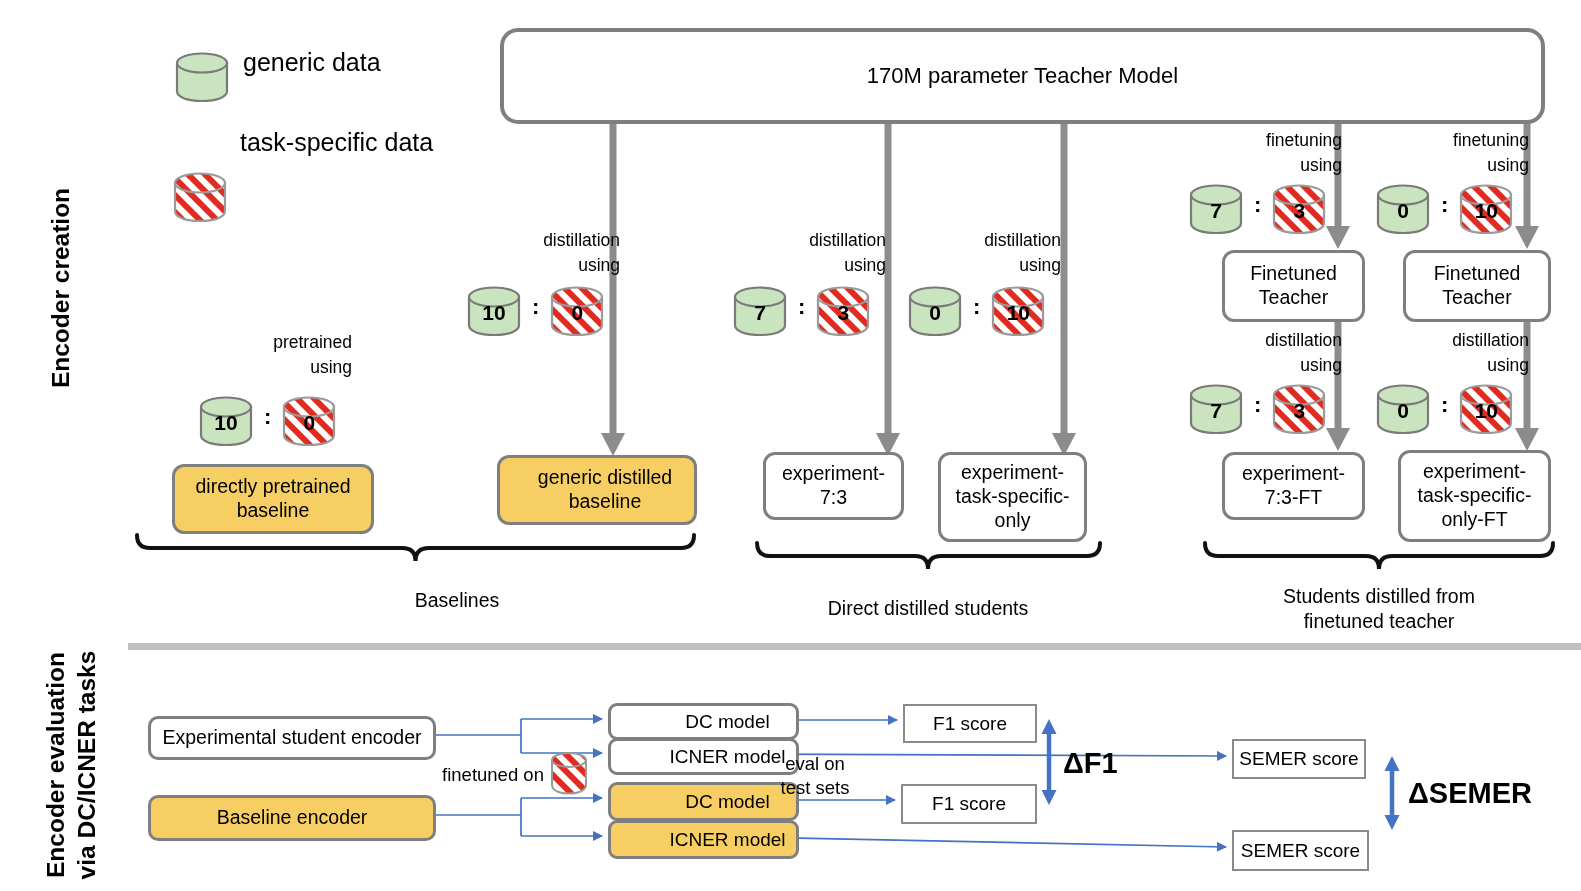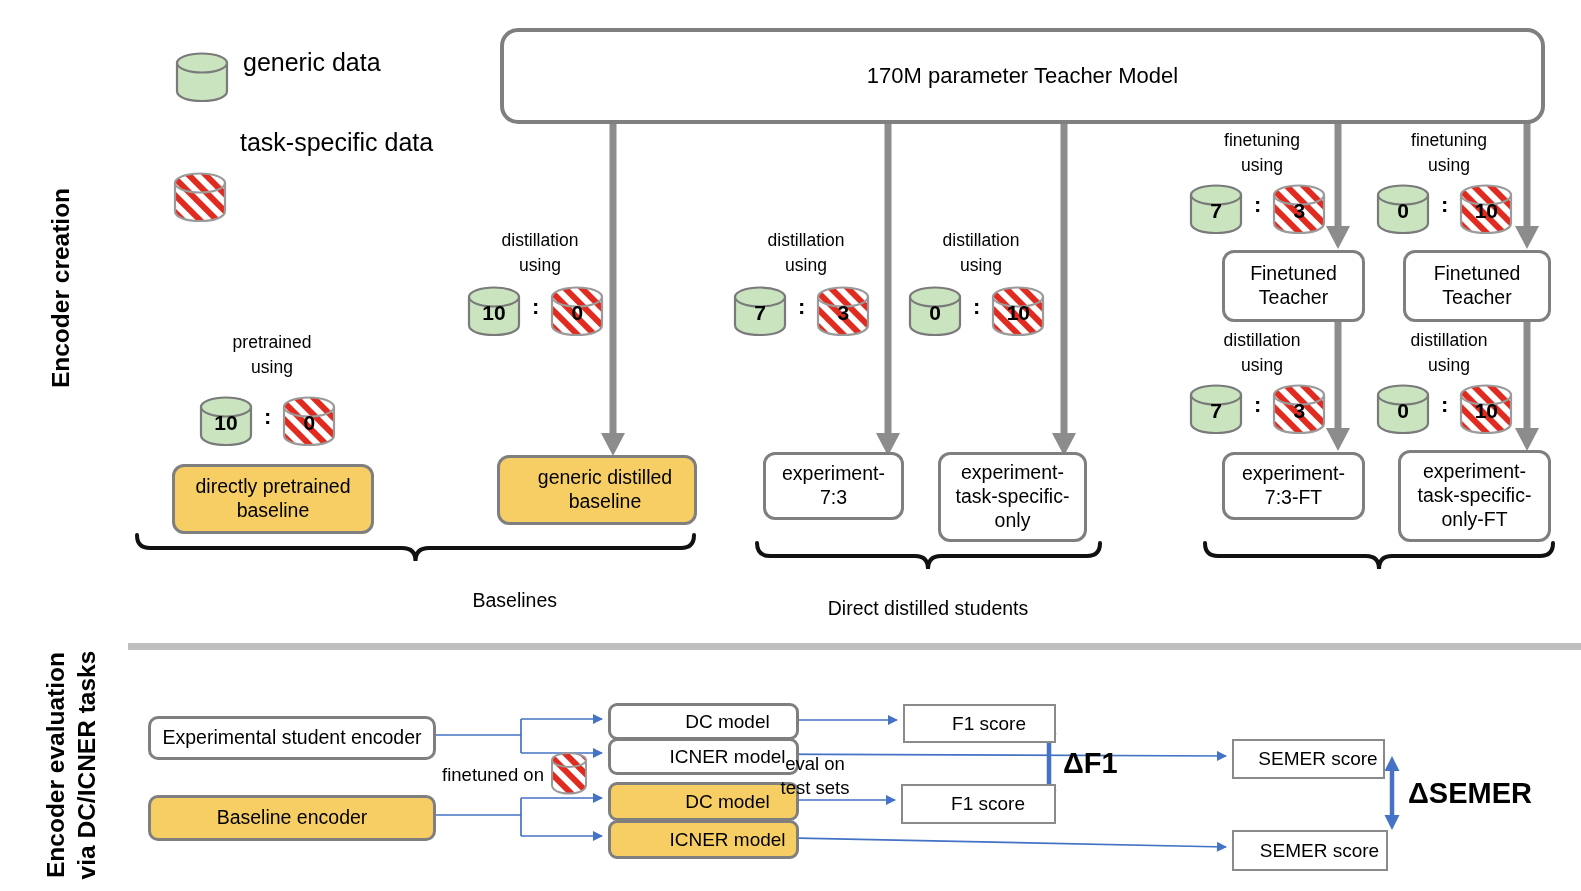--- a/index.html
+++ b/index.html
@@ -5,22 +5,22 @@
   html,body{margin:0;padding:0;background:#fff;}
   #stage{position:relative;width:1581px;height:891px;background:#ffffff;
          font-family:"Liberation Sans",sans-serif;color:#000;overflow:hidden;}
   .abs{position:absolute;}
   svg.layer{position:absolute;left:0;top:0;}
   .box{position:absolute;border:3.5px solid #7f7f7f;border-radius:12px;background:#fff;
        display:flex;flex-direction:column;align-items:center;justify-content:center;
        text-align:center;font-size:19.5px;line-height:1.22;}
   .yellow{background:#F6CE63;}
   .model{border-radius:9px;border-width:3px;font-size:19px;padding-left:48px;}
-  .score{border:2px solid #8a8a8a;border-radius:0;background:#fff;font-size:19px;padding-left:19px;}
-  .cap{position:absolute;text-align:center;font-size:17.5px;line-height:1.45;}
+  .score{border:2px solid #8a8a8a;border-radius:0;background:#fff;font-size:19px;}
+  .cap{position:absolute;text-align:right;font-size:17.5px;line-height:1.45;}
   .ratio{position:absolute;display:flex;align-items:center;gap:9px;}
   .cyl{position:relative;width:58px;height:54px;}
   .cyl .num{position:absolute;left:0;right:0;top:17px;text-align:center;
             font-weight:700;font-size:21px;}
   .colon{font-weight:700;font-size:22px;margin-top:-8px;}
   .sidelabel{position:absolute;font-weight:700;font-size:24.5px;text-align:center;
              transform:rotate(-90deg);line-height:1.25;white-space:nowrap;}
   .legend-label{position:absolute;font-size:25px;}
   .bracelabel{position:absolute;text-align:center;font-size:19.5px;line-height:1.3;}
   .delta{position:absolute;font-weight:700;font-size:29px;}
@@ -327,22 +327,26 @@
   <div class="box" style="left:1222px;top:452px;width:137px;height:62px;">
     <div>experiment-</div>
     <div>7:3-FT</div>
   </div>
   <div class="box" style="left:1398px;top:450px;width:147px;height:86px;">
     <div>experiment-</div>
     <div>task-specific-</div>
     <div>only-FT</div>
   </div>
 
-  <div class="bracelabel" style="left:357px;top:588px;width:200px;text-align:right;">Baselines</div>
+  <div class="bracelabel" style="left:357px;top:588px;width:200px;">Baselines</div>
   <div class="bracelabel" style="left:778px;top:596px;width:300px;">Direct distilled students</div>
+  <div class="bracelabel" style="left:1229px;top:584px;width:300px;">
+    <div>Students distilled from</div>
+    <div>finetuned teacher</div>
+  </div>
 
   <div class="divider" style="left:128px;top:643px;width:1453px;height:7px;"></div>
 
   <div class="box" style="left:148px;top:716px;width:282px;height:38px;border-radius:10px;font-size:19.5px;">
     <div>Experimental student encoder</div>
   </div>
   <div class="box yellow" style="left:148px;top:795px;width:282px;height:40px;border-radius:10px;font-size:19.5px;">
     <div>Baseline encoder</div>
   </div>
 

